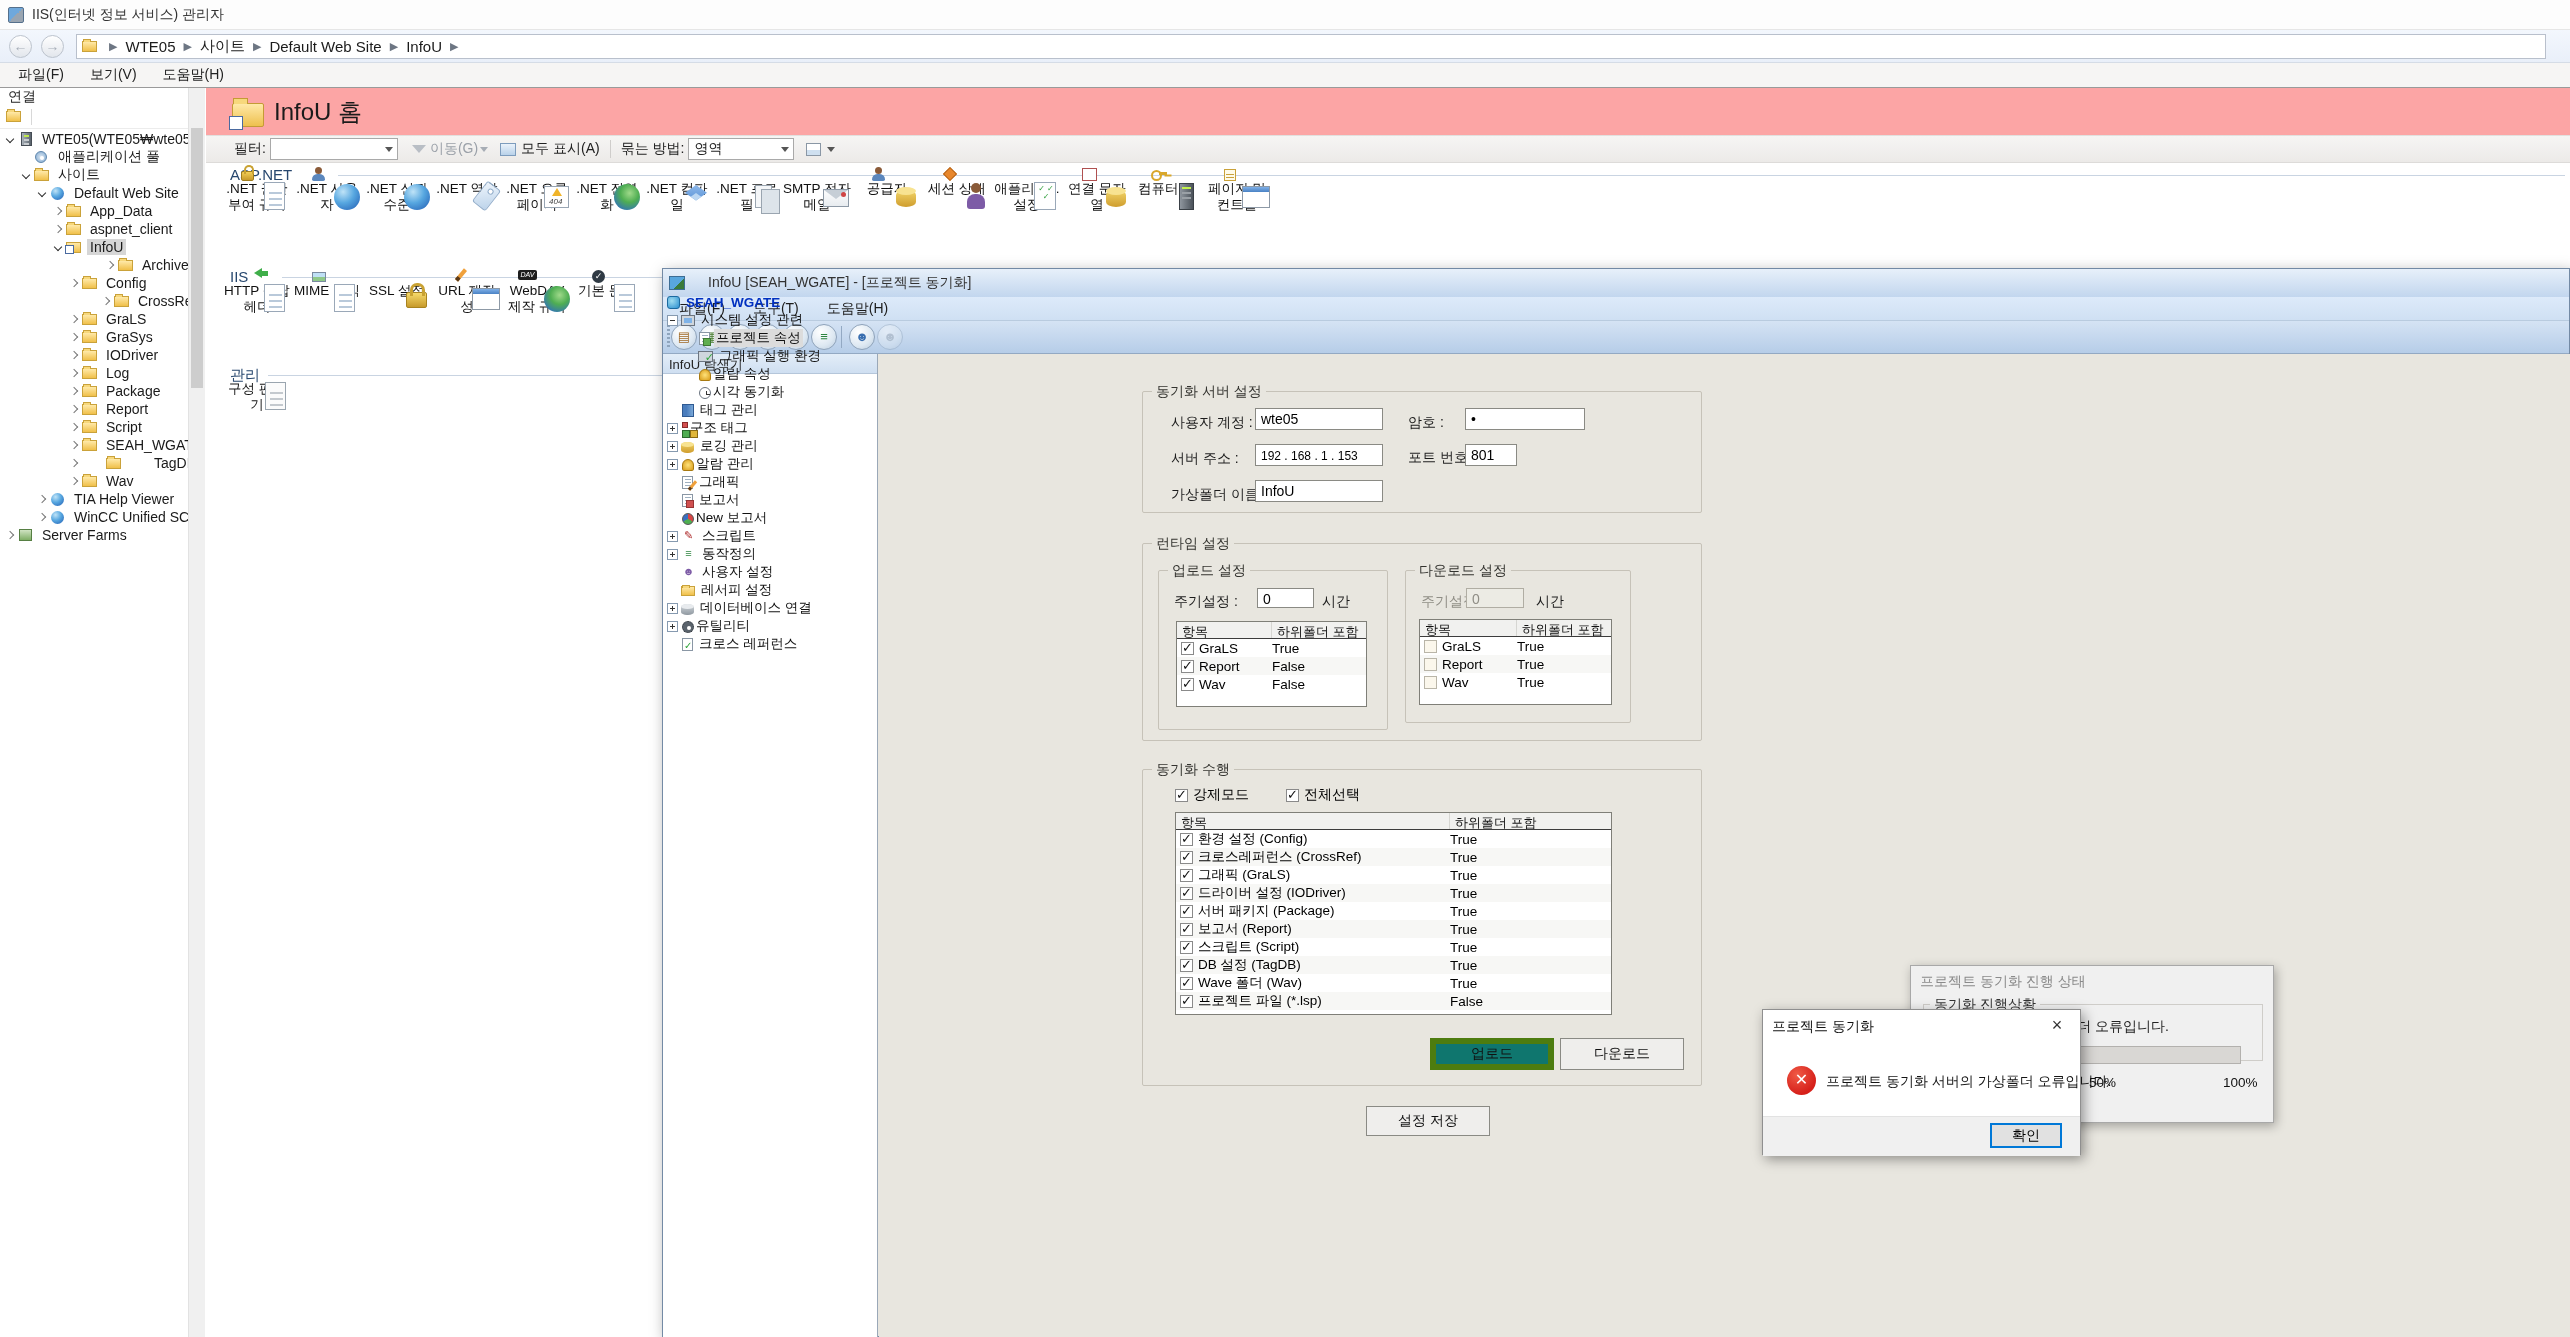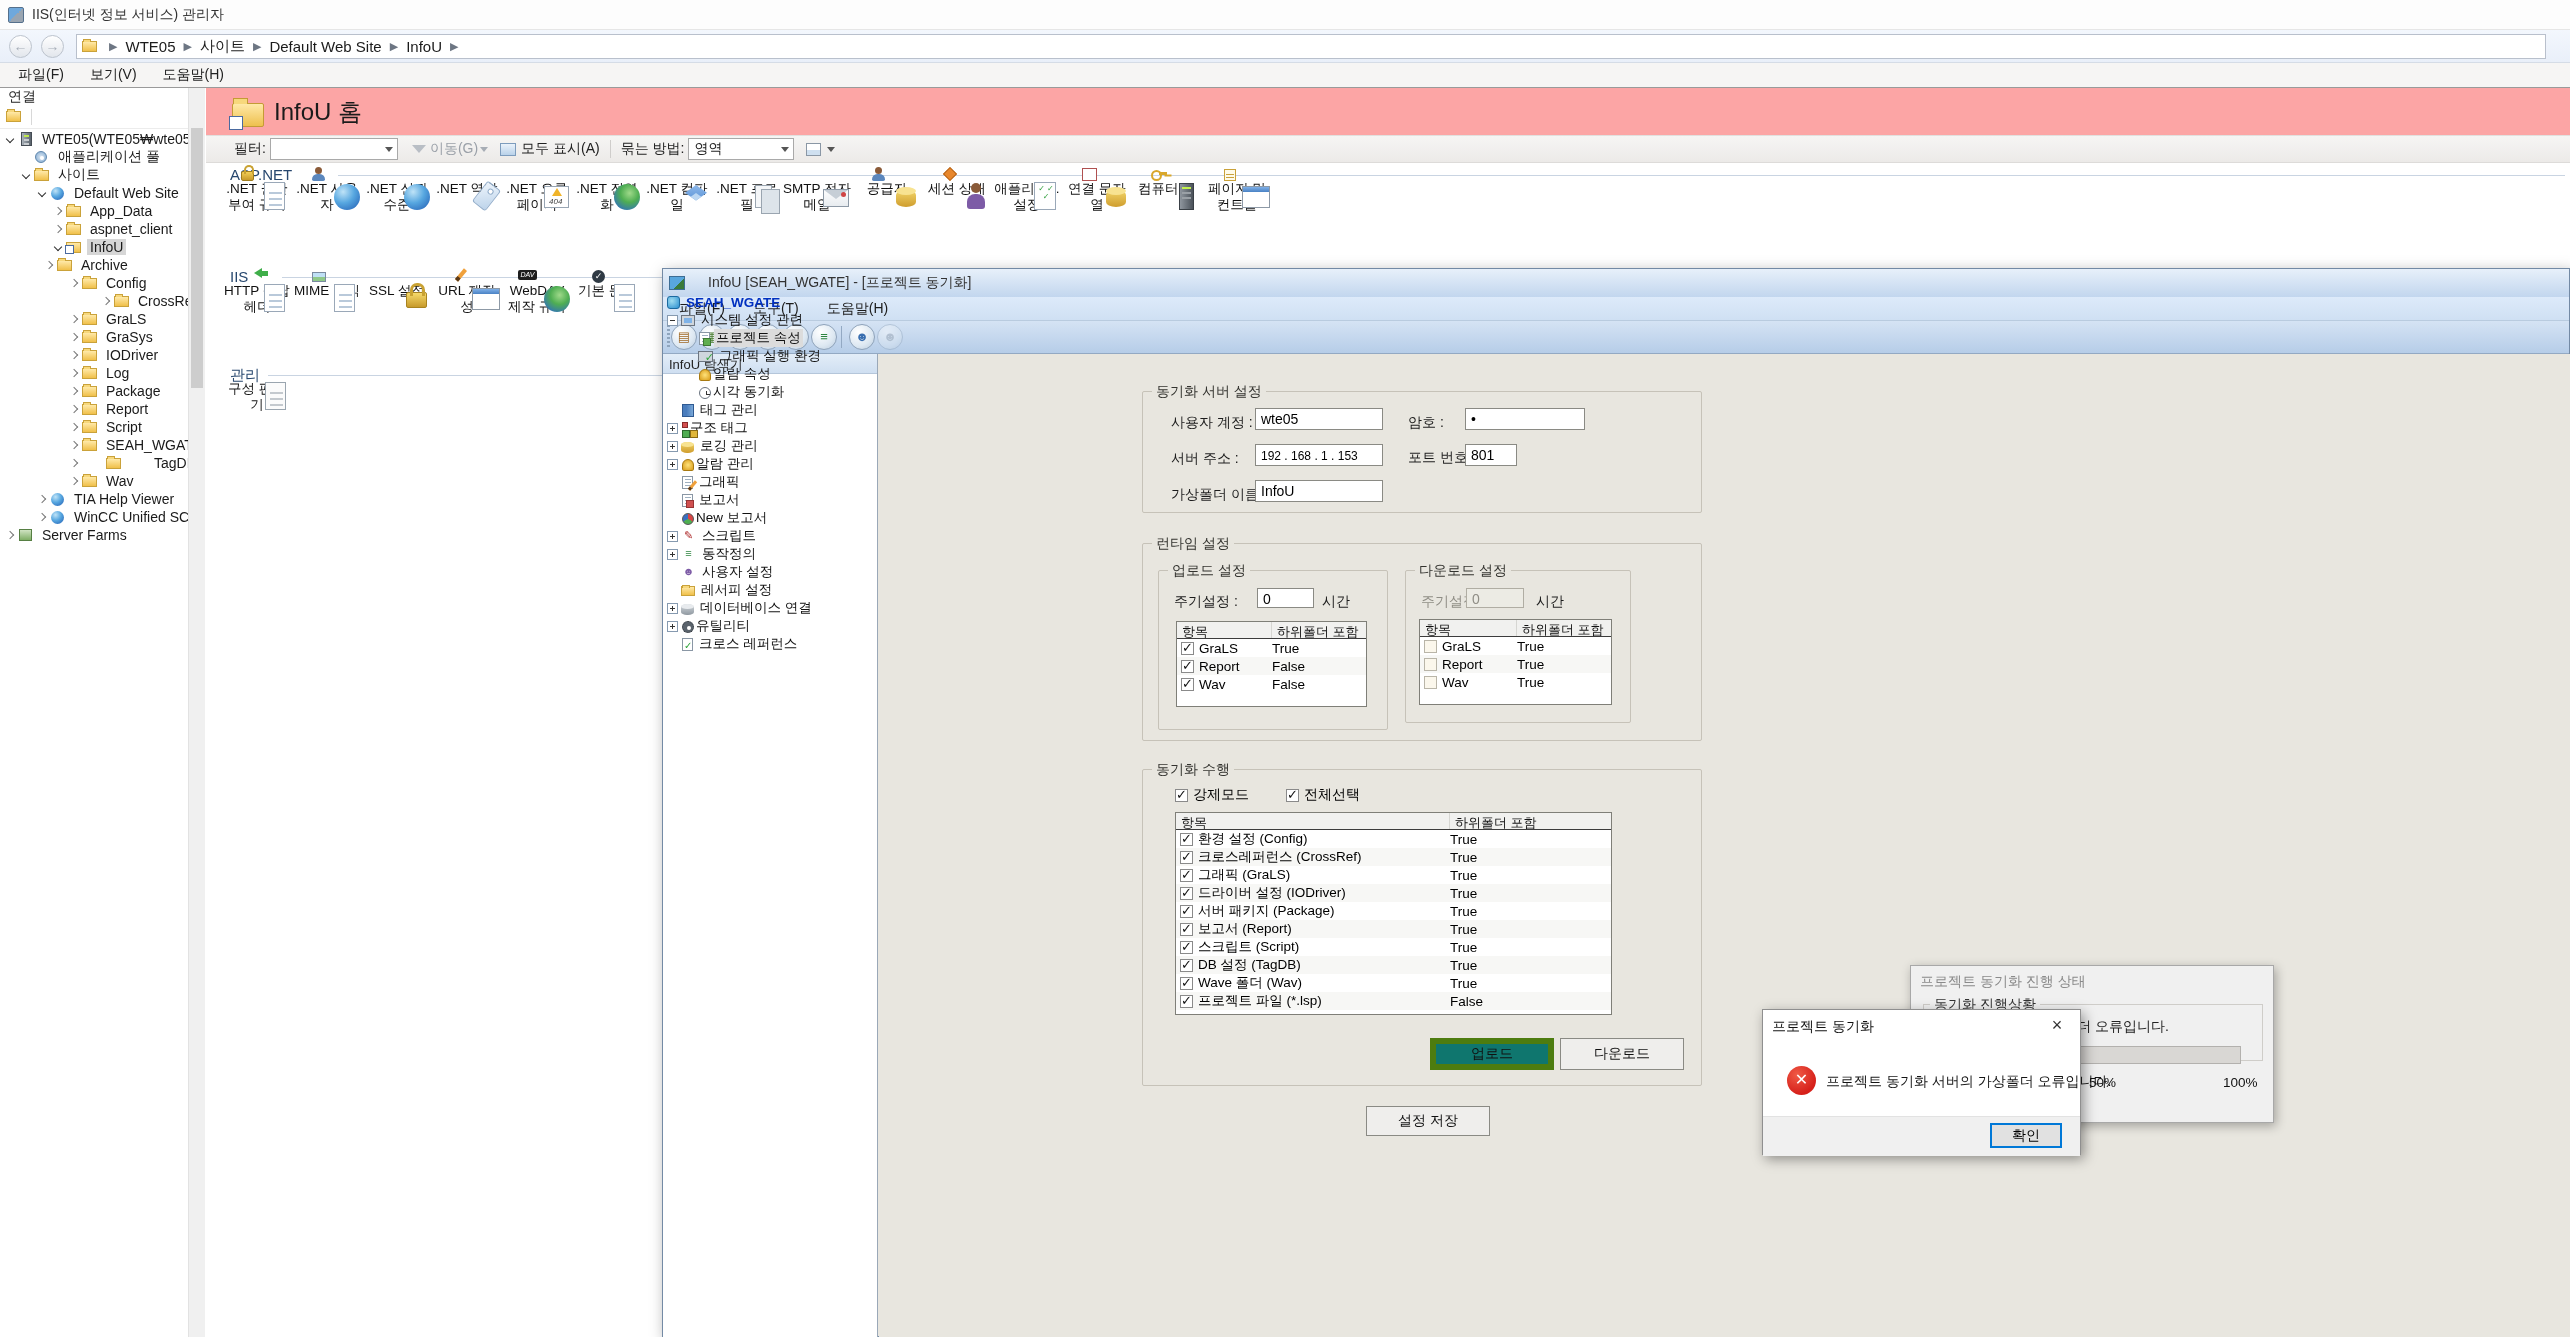--- a/index.html
+++ b/index.html
@@ -289,21 +289,21 @@
         </span>
         <span class="lbl">aspnet_client</span>
       </div>
       <div class="trow" style="padding-left: 52px;">
         <span class="chev exp"></span>
         <span class="ti">
           <span class="vdiric"></span>
         </span>
         <span class="lbl sel">InfoU</span>
       </div>
-      <div class="trow" style="padding-left: 43px;">
+      <div class="trow" style="padding-left: 104px;">
         <span class="chev"></span>
         <span class="ti">
           <span class="folderic"></span>
         </span>
         <span class="lbl">Archive</span>
       </div>
       <div class="trow" style="padding-left: 68px;">
         <span class="chev"></span>
         <span class="ti">
           <span class="folderic"></span>

